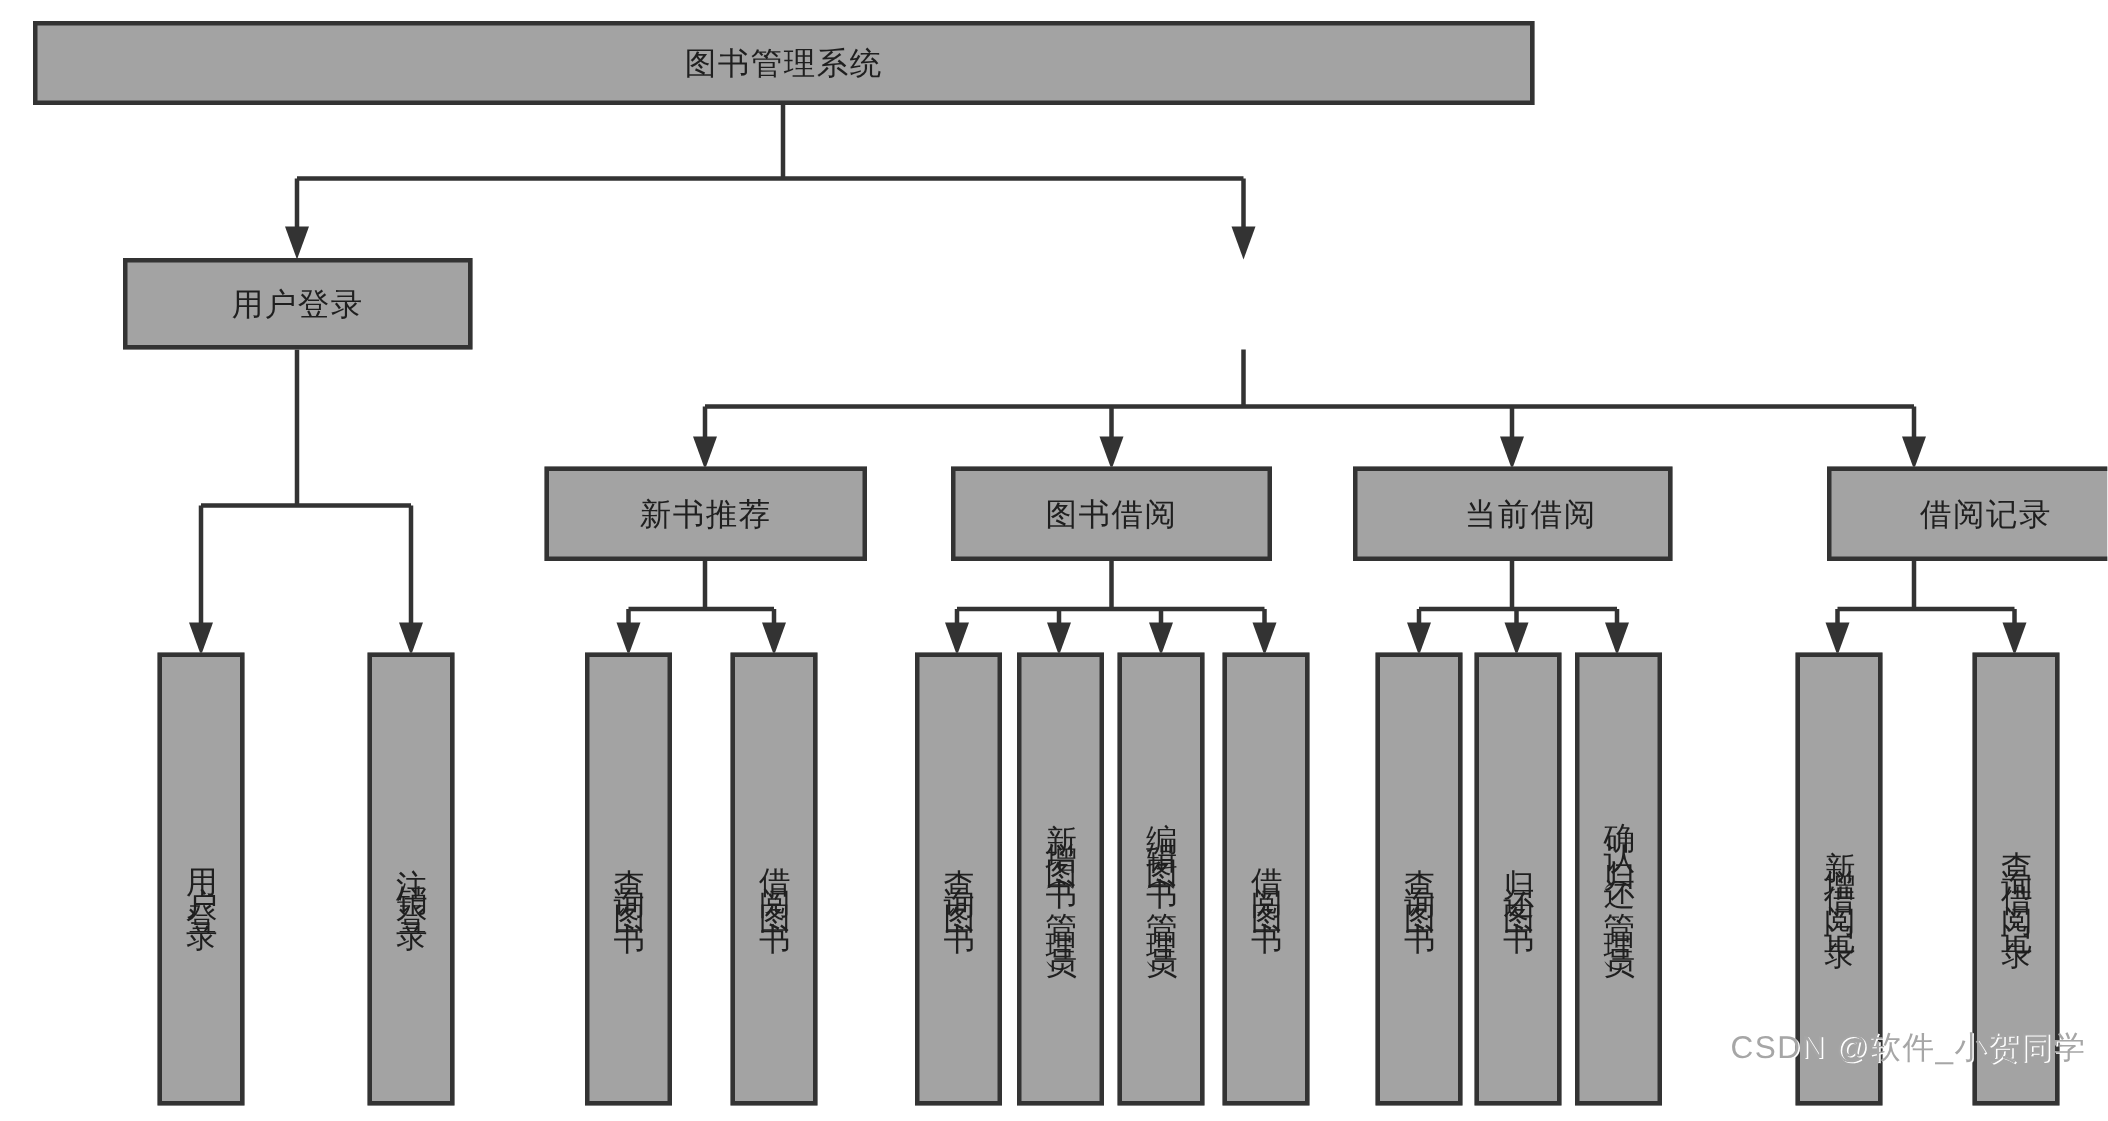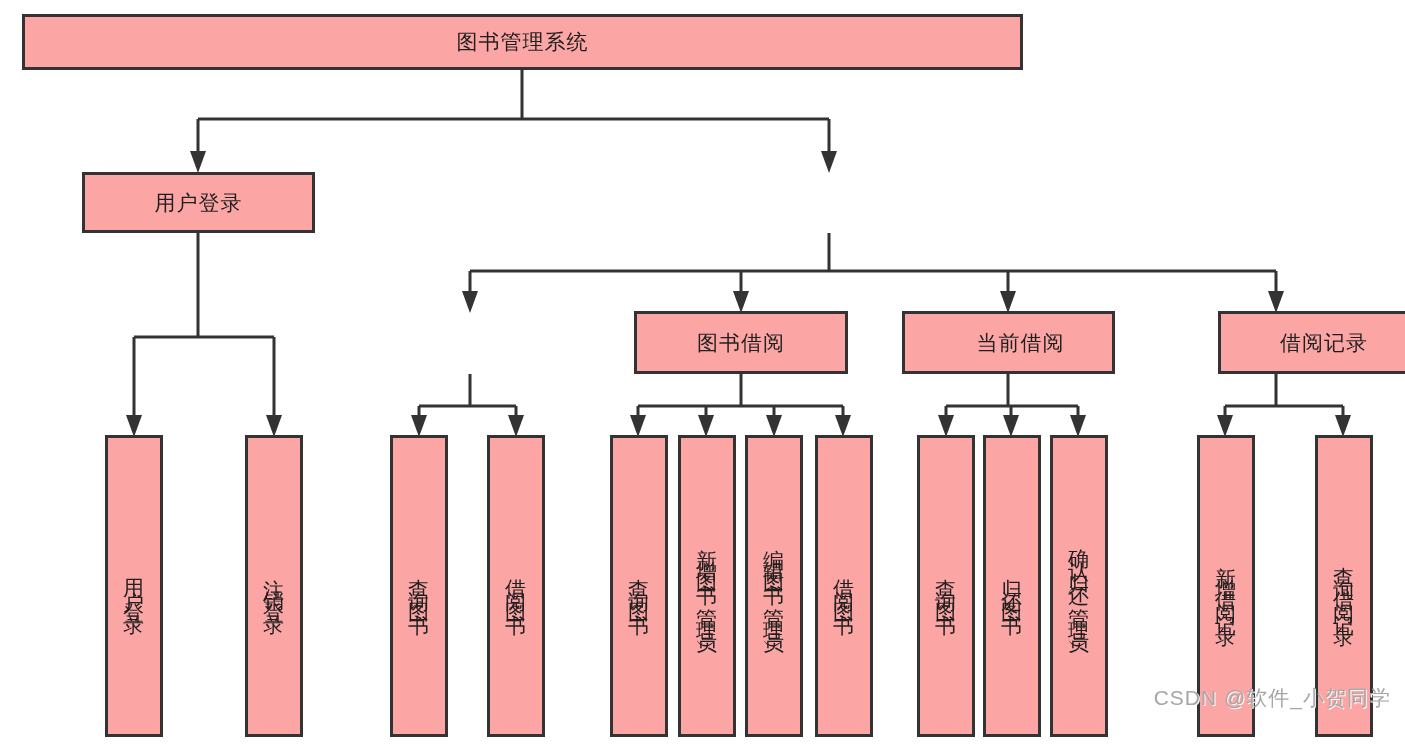--- a/index.html
+++ b/index.html
@@ -20,21 +20,21 @@
     left: 0;
     top: 0;
     width: 1405px;
     height: 747px;
     pointer-events: none;
   }
   .node {
     position: absolute;
     box-sizing: border-box;
     border: 3px solid #333333;
-    background: #fca5a5;
+    background: #a3a3a3;
     display: flex;
     align-items: center;
     justify-content: center;
     color: #1f1f1f;
     font-size: 21px;
   }
   .h-node span {
     letter-spacing: 1px;
     white-space: nowrap;
   }
@@ -108,20 +108,23 @@
   </svg>
 
   <div class="node h-node" style="left:22px; top:14px; width:1001px; height:56px;">
     <span>图书管理系统</span>
   </div>
 
   <div class="node h-node" style="left:82px; top:172px; width:233px; height:61px;">
     <span>用户登录</span>
   </div>
 
+  <div class="node h-node" style="left:363px; top:311px; width:215px; height:63px;">
+    <span>新书推荐</span>
+  </div>
   <div class="node h-node" style="left:634px; top:311px; width:214px; height:63px;">
     <span>图书借阅</span>
   </div>
   <div class="node h-node" style="left:902px; top:311px; width:213px; height:63px;padding-left:24px;">
     <span>当前借阅</span>
   </div>
   <div class="node h-node" style="left:1170px; top:311px; width:212px; height:63px;margin-left:48px;">
     <span>借阅记录</span>
   </div>
 

